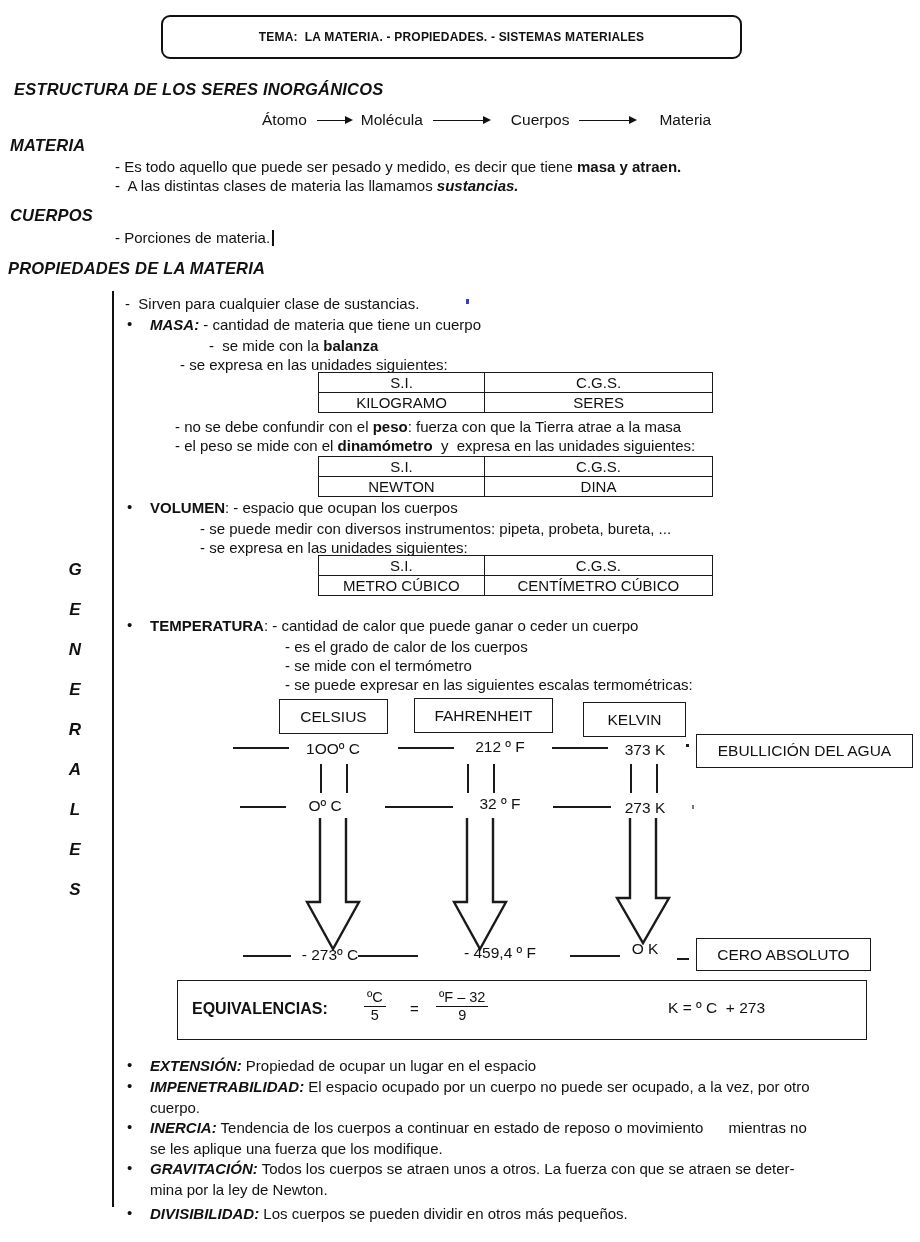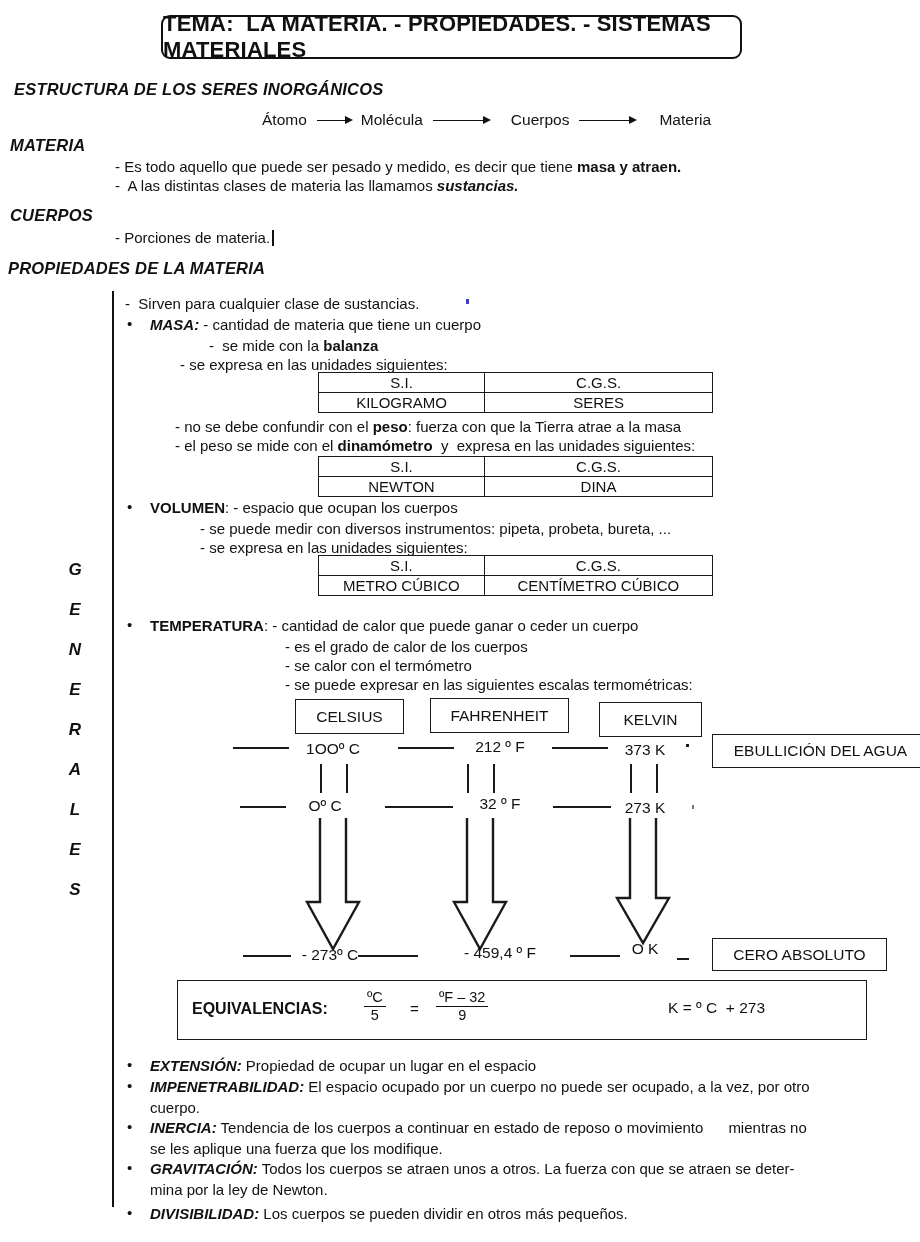--- a/index.html
+++ b/index.html
@@ -5,34 +5,34 @@
   html,body{margin:0;padding:0;background:#e8e8e8;}
   .page{position:relative;width:920px;height:1242px;background:#ffffff;margin:0 auto;
         font-family:"Liberation Sans","DejaVu Sans",sans-serif;color:#111;font-size:15px;overflow:hidden;}
   .abs{position:absolute;}
   .pre{white-space:pre-wrap;}
   .hd{font-weight:bold;font-style:italic;font-size:16.5px;letter-spacing:.2px;}
   .b{font-weight:bold;}
   .bi{font-weight:bold;font-style:italic;}
   .titlebox{position:absolute;left:161px;top:15px;width:577px;height:40px;border:2px solid #111;
             border-radius:9px;display:flex;align-items:center;justify-content:center;
-            font-weight:bold;font-size:22px;letter-spacing:.2px;}
+            font-weight:bold;font-size:12px;letter-spacing:.2px;}
   .flowrow{position:absolute;left:262px;top:111px;display:flex;align-items:center;gap:10px;font-size:15.5px;}
   .harrow{display:inline-block;position:relative;height:0;border-top:1.7px solid #111;vertical-align:middle;}
   .harrow::after{content:"";position:absolute;right:-2px;top:-5px;width:0;height:0;
                  border-left:8px solid #111;border-top:4.2px solid transparent;border-bottom:4.2px solid transparent;}
   .vrule{position:absolute;left:112px;top:291px;width:2.4px;height:916px;background:#111;}
   .genletter{position:absolute;left:64px;width:22px;text-align:center;font-weight:bold;font-style:italic;font-size:17px;}
   .bullet{position:absolute;left:127px;width:12px;font-size:15px;}
   .line{position:absolute;line-height:20px;}
   .utable{position:absolute;left:318px;width:395px;border-collapse:collapse;}
   .utable td{border:1.6px solid #1a1a1a;text-align:center;font-size:15px;height:19px;padding:0;line-height:19px;}
   .utable .c1{width:166px;} .utable .c2{width:229px;}
   .sbox{position:absolute;border:1.7px solid #1a1a1a;display:flex;align-items:center;justify-content:center;
-        font-size:15.5px;background:#fff;margin-left:16px;}
+        font-size:15.5px;background:#fff;}
   .dash{position:absolute;height:2.4px;background:#1a1a1a;}
   .vbar{position:absolute;width:2.4px;height:29px;background:#1a1a1a;}
   .tval{position:absolute;text-align:center;font-size:15.5px;line-height:18px;}
   .mark{position:absolute;background:#1a1a1a;}
   .eqbox{position:absolute;left:177px;top:980px;width:688px;height:58px;border:1.7px solid #1a1a1a;}
   .frac{position:absolute;text-align:center;font-size:14.5px;line-height:17px;}
   .frac .num{display:block;border-bottom:1.6px solid #111;padding:0 3px;}
   .frac .den{display:block;}
   .cursorbar{display:inline-block;width:1.5px;height:16px;background:#111;margin-left:2px;vertical-align:-3px;}
   .otext{position:absolute;left:150px;width:778px;line-height:20.5px;}
@@ -147,21 +147,21 @@
       <td>CENTÍMETRO CÚBICO</td>
     </tr>
   </tbody>
     </table>
 
   <span class="bullet" style="top:616px">•</span>
   <div class="line" style="left:150px;top:616px;">
     <span class="b pre">TEMPERATURA</span><span class="pre">: - cantidad de calor que puede ganar o ceder un cuerpo</span>
   </div>
   <div class="line pre" style="left:285px;top:637px;">- es el grado de calor de los cuerpos</div>
-  <div class="line pre" style="left:285px;top:656px;">- se calor con el termómetro</div>
+  <div class="line pre" style="left:285px;top:656px;">- se mide con el termómetro</div>
   <div class="line pre" style="left:285px;top:675px;">- se puede expresar en las siguientes escalas termométricas:</div>
 
   <div class="sbox" style="left:279px;top:699px;width:107px;height:33px;">
     <span>CELSIUS</span>
   </div>
   <div class="sbox" style="left:414px;top:698px;width:137px;height:33px;">
     <span>FAHRENHEIT</span>
   </div>
   <div class="sbox" style="left:583px;top:702px;width:101px;height:33px;">
     <span>KELVIN</span>

